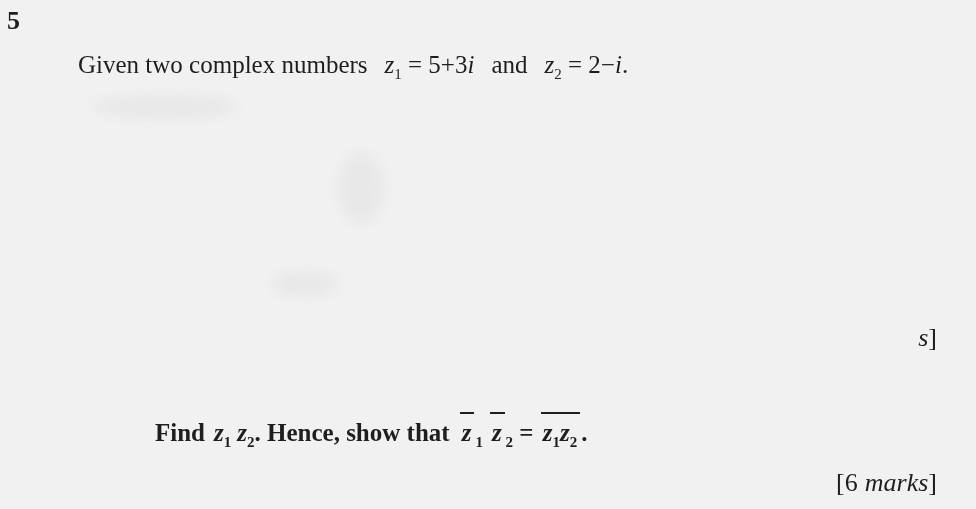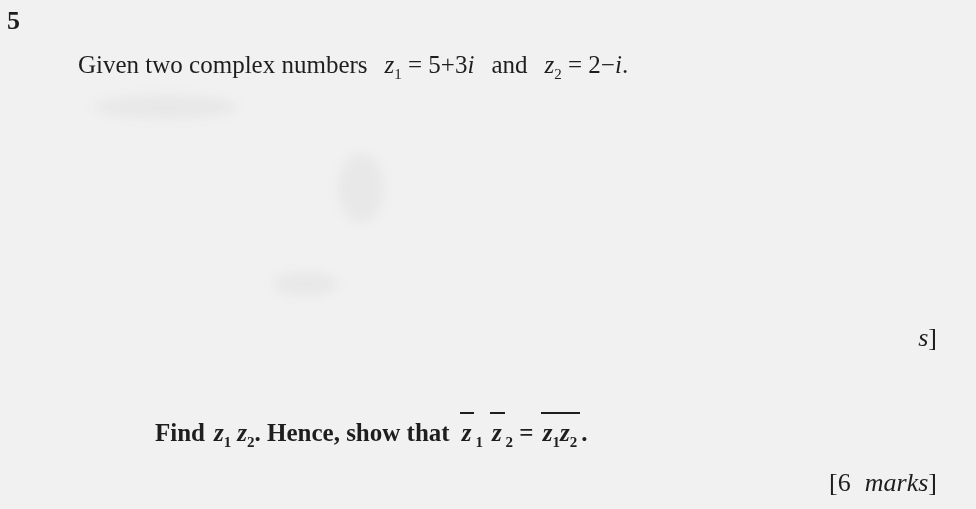--- a/index.html
+++ b/index.html
@@ -37,21 +37,21 @@
   .bar {
     display:inline-block;
     border-top:2.5px solid var(--ink);
     padding:6px 3px 0 2px;
     line-height:1;
     margin:0 1px;
   }
   .gap  { display:inline-block; width:17px; }
   .gap-sm { display:inline-block; width:9px; }
   .sgap { display:inline-block; width:6px; }
-  .marks .ital { margin-left:14px; }
+  .marks .ital { margin-left:7px; }
   .smudge {
     position:absolute;
     background:rgba(70,70,70,0.05);
     filter:blur(6px);
     border-radius:50%;
     pointer-events:none;
   }
   .smudge.s1 { left:93px;  top:95px;  width:145px; height:24px; }
   .smudge.s2 { left:338px; top:153px; width:46px;  height:70px; }
   .smudge.s3 { left:272px; top:272px; width:66px;  height:24px; }

